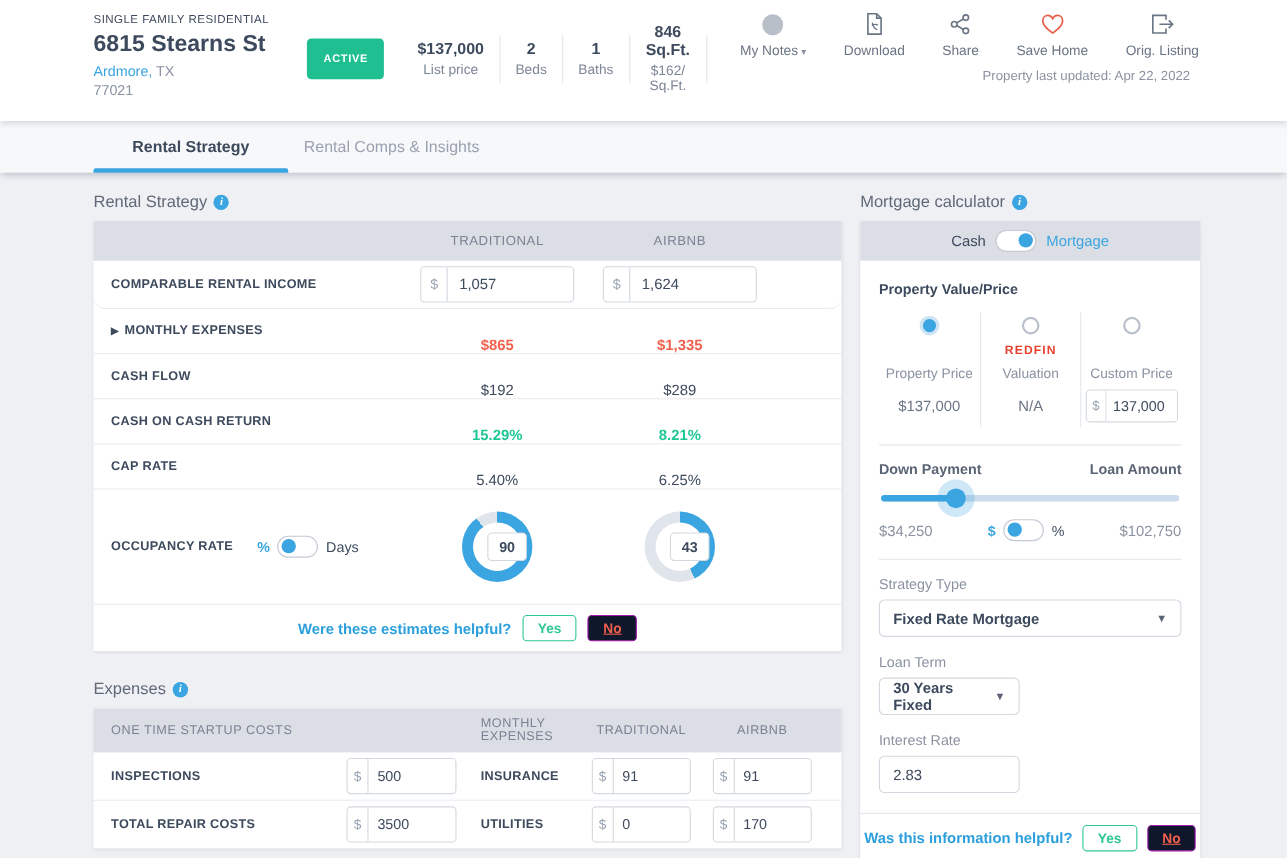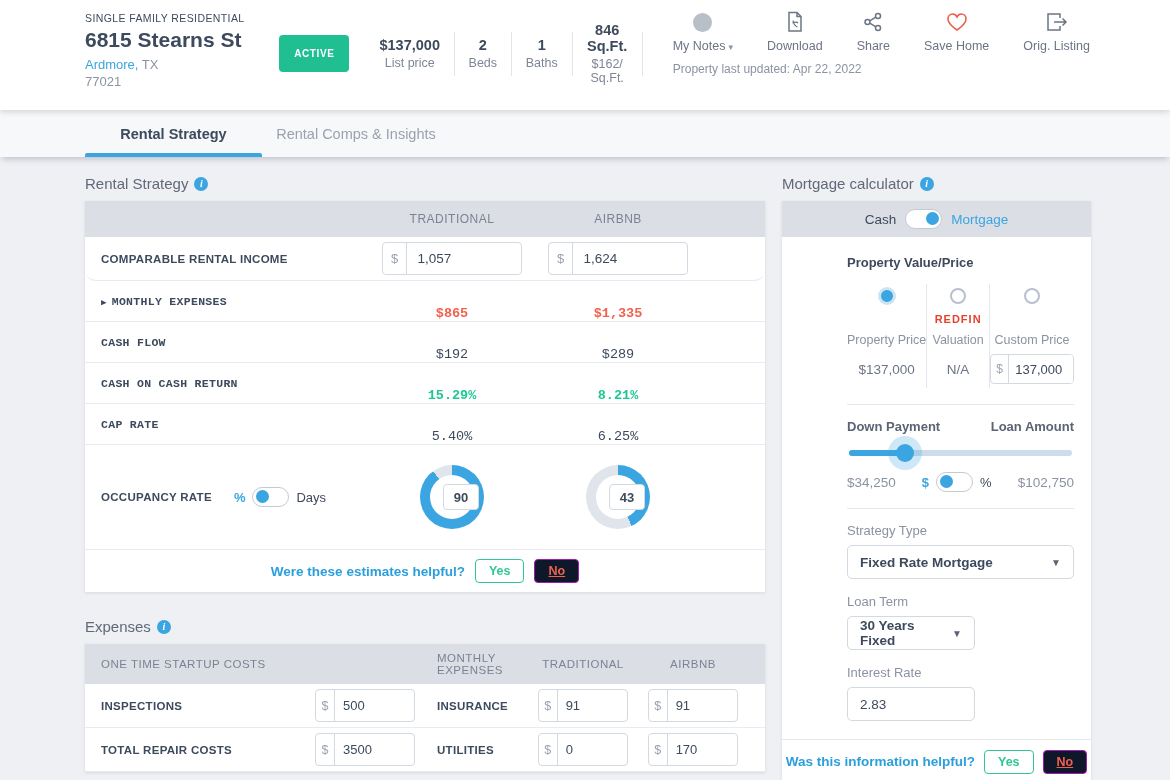--- a/index.html
+++ b/index.html
@@ -26,21 +26,21 @@
   .stat .l { font-size:12.5px; color:#7d8697; margin-top:3px; }
   .vdiv { width:1px; height:44px; background:#e3e5ea; }
 
   .header-right { margin-left:30px; flex:1; }
   .action-row { display:flex; justify-content:flex-end; gap:34px; }
   .action { display:flex; flex-direction:column; align-items:center; cursor:pointer; }
   .action .ic { height:24px; display:flex; align-items:center; justify-content:center; }
   .action .lbl { font-size:12.5px; color:#6b7585; margin-top:5px; white-space:nowrap; }
   .avatar-circle { width:19px; height:19px; border-radius:50%; background:#b9bfc9; }
   .chev { font-size:9px; color:#8b93a2; margin-left:3px; }
-  .updated { font-size:12px; color:#8b93a2; margin-top:9px; padding-right:8px; }
+  .updated { text-align:right; font-size:12px; color:#8b93a2; margin-top:9px; padding-right:8px; }
 
   
   .tab-bar { background:#f7f8fa; height:47px; display:flex; padding-left:85px;
     position:relative; z-index:4; box-shadow:0 4px 6px -2px rgba(40,50,70,.25); }
   .tab { position:relative; width:177px; display:flex; align-items:center; justify-content:center;
     font-size:14.5px; color:#9aa1b0; cursor:pointer; }
   .tab.active { color:#3d4a5d; font-weight:bold; }
   .tab.active::after { content:""; position:absolute; left:0; right:0; bottom:0; height:4px;
     background:#3aa5e0; border-radius:2px 2px 0 0; }
 
@@ -54,21 +54,21 @@
     display:inline-flex; align-items:center; justify-content:center; cursor:pointer; }
   .card { background:#fff; box-shadow:0 1px 3px rgba(40,50,70,.12); }
 
   
   .grid-row { display:grid; grid-template-columns:284px 166px 166px auto; align-items:center; }
   .tbl-headbar { background:#dcdee6; height:36px; }
   .tbl-headbar .hcell { text-align:center; font-size:12px; color:#7b8292; letter-spacing:.5px; }
   .srow { border-bottom:1px solid #e9ebf0; }
   .srow .rlabel { font-size:11.5px; font-weight:bold; letter-spacing:.3px; color:#3d4a5d; padding-left:16px; }
   .srow .cval { text-align:center; font-size:13.5px; color:#3d4a5d;margin-top:25px; }
-  .h40 { height:41px;font-family:Liberation Mono, monospace; }
+  .h40 { height:41px; }
   .income-row { height:44px;border-radius:11px; }
   .red { color:#f2604e !important; font-weight:bold; }
   .green { color:#1fc795 !important; font-weight:bold; }
 
   .money-input { display:inline-flex; align-items:stretch; border:1px solid #d3d9e0; border-radius:4px;
     height:33px; background:#fff; overflow:hidden; }
   .money-input .cur { width:30px; display:flex; align-items:center; justify-content:center;
     color:#9aa3b2; font-size:13px; border-right:1px solid #d3d9e0; }
   .money-input input { border:0; outline:none; font-size:13.5px; color:#3d4a5d;
     padding-left:10px; width:100%; font-family:inherit; background:transparent; }
@@ -116,21 +116,21 @@
   .exp-right-cell { width:328px; display:flex; align-items:center; padding-right:27px; }
   .exp-right-cell .lbl { flex:1; }
   .mi-90 { width:90px; display:flex; }
   .mi-90 + .mi-90 { margin-left:20px; }
   .money-input .cur.sm { width:24px; font-size:12.5px; }
   .money-input input.sm { padding-left:8px; font-size:13px; }
 
   
   .mort-togglebar { background:#dcdee6; height:36px; display:flex; align-items:center;
     justify-content:center; gap:9px; font-size:13.5px; }
-  .mort-body { padding:14px 17px 0 17px;margin-left:48px; }
+  .mort-body { padding:14px 17px 0 17px; }
   .pv-label { font-size:13px; font-weight:bold; color:#3d4a5d; margin:4px 0 14px; }
   .pv-grid { display:grid; grid-template-columns:1fr 1fr 1fr; }
   .pv-col { display:grid; grid-template-rows:24px 22px 20px 38px; justify-items:center; align-items:center; }
   .pv-col + .pv-col { border-left:1px solid #e5e7ec; }
   .radio { width:16px; height:16px; border-radius:50%; border:2px solid #b9c0cc; background:#fff; cursor:pointer; }
   .radio.sel { border-color:#cfe4f3; background:#3aa5e0; box-shadow:0 0 0 1px #cfe4f3; border-width:2px; }
   .pv-brand { font-size:11px; font-weight:bold; letter-spacing:1px; color:#e8402c; }
   .pv-name { font-size:12.5px; color:#8b93a2; white-space:nowrap; }
   .pv-val { font-size:13.5px; color:#6b7585; }
   .mini-money { display:inline-flex; align-items:stretch; border:1px solid #d3d9e0; border-radius:4px;

